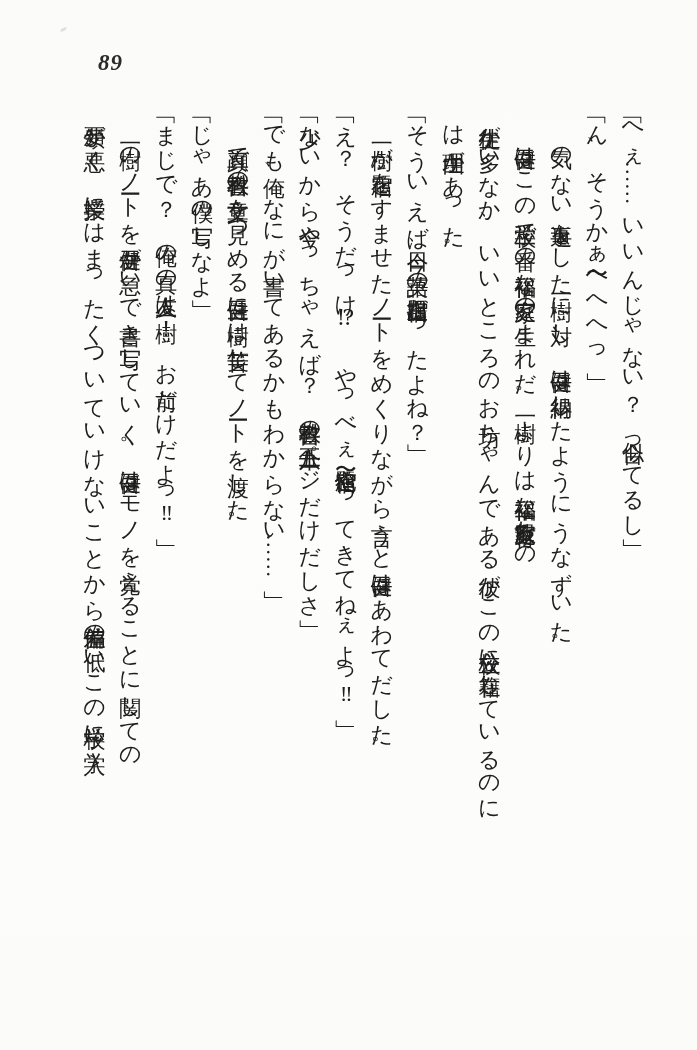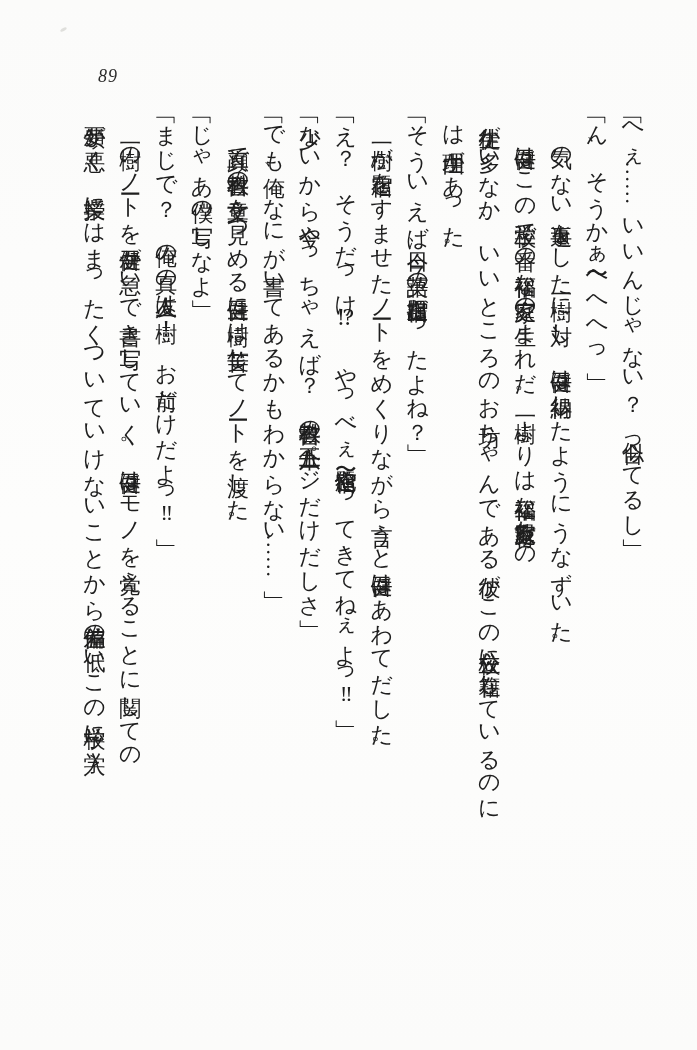--- a/index.html
+++ b/index.html
@@ -14,26 +14,27 @@
     position: relative;
     font-family: "Liberation Serif", "DejaVu Serif", serif;
   }
   .page {
     position: absolute;
     inset: 0;
     background: linear-gradient(180deg, #fbfbfa 0%, #fdfdfc 50%, #fbfbfa 100%);
   }
   .page-number {
     position: absolute;
-    top: 66px;
+    top: 50px;
     left: 98px;
-    font-size: 18px;
+    font-size: 23px;
     font-style: italic;
     color: #2b2b2b;
     letter-spacing: 1px;
+    font-weight: bold;
   }
   .text-block {
     position: absolute;
     top: 110px;
     right: 46px;
     height: 845px;
     writing-mode: vertical-rl;
     text-orientation: mixed;
     font-size: 22px;
     color: #1e1e1e;

